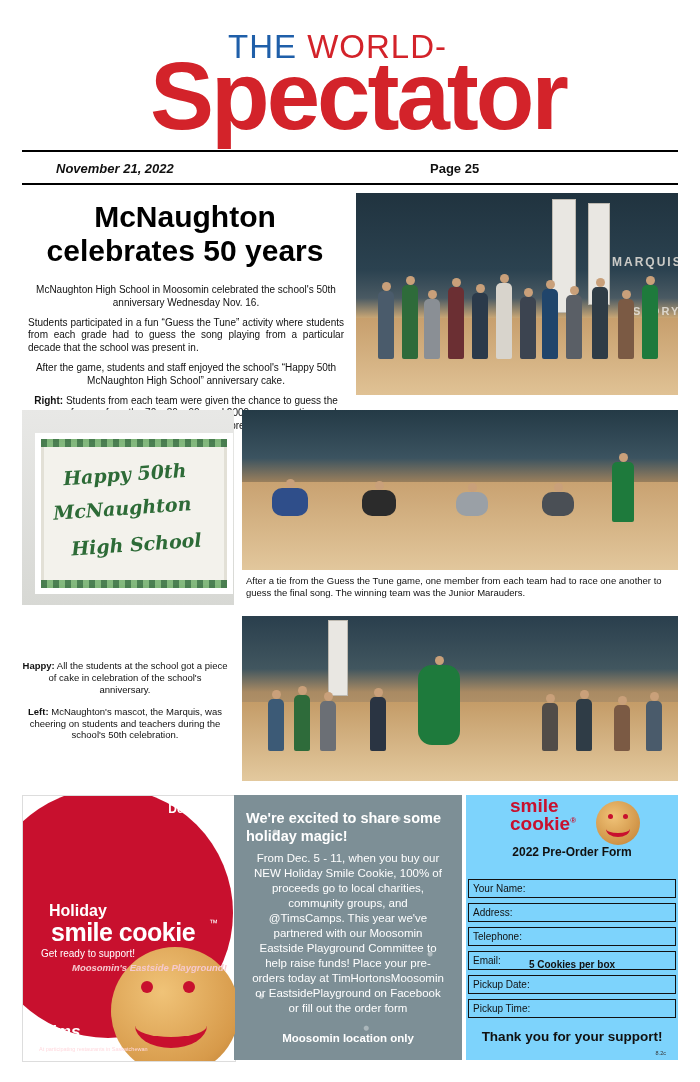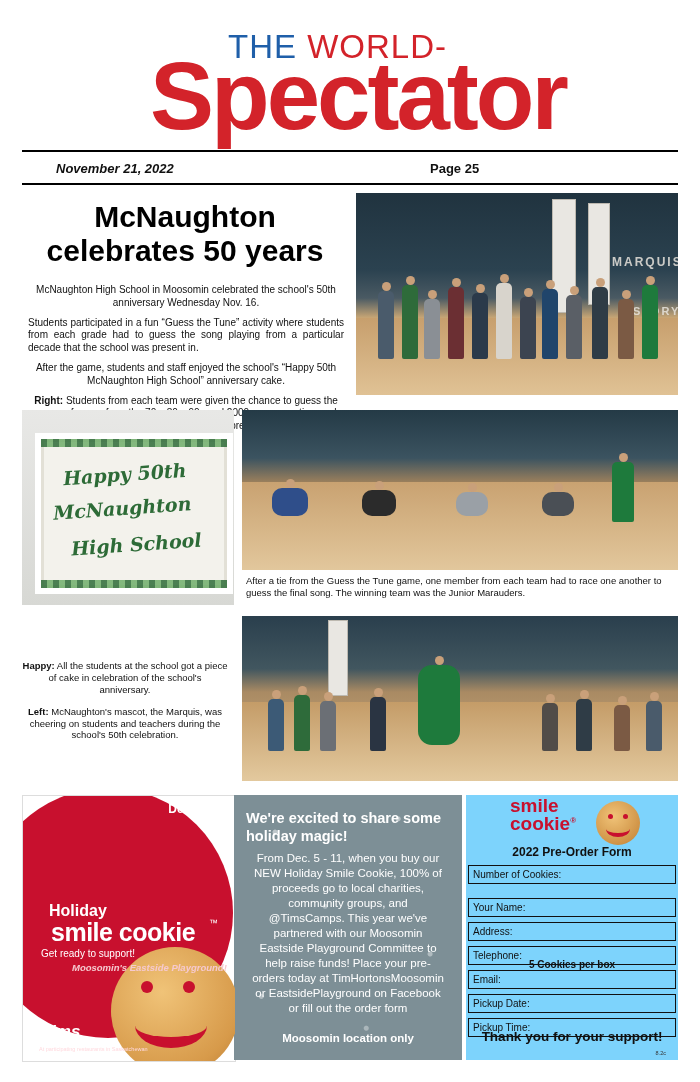--- a/index.html
+++ b/index.html
@@ -554,23 +554,20 @@
       </div>
     </div>
     <div class="sc-face">
       <div class="eye l"></div>
       <div class="eye r"></div>
       <div class="mouth"></div>
     </div>
     <div class="preorder">2022 Pre-Order Form</div>
 
     <div class="form-rows">
-      <div class="form-row">
-        <span class="lbl">Number of Cookies:</span>
-      </div>
       <div class="perbox">5 Cookies per box</div>
       <div class="form-row" style="margin-top:14px;">
         <span class="lbl">Your Name:</span>
       </div>
       <div class="form-row">
         <span class="lbl">Address:</span>
       </div>
       <div class="form-row">
         <span class="lbl">Telephone:</span>
       </div>

